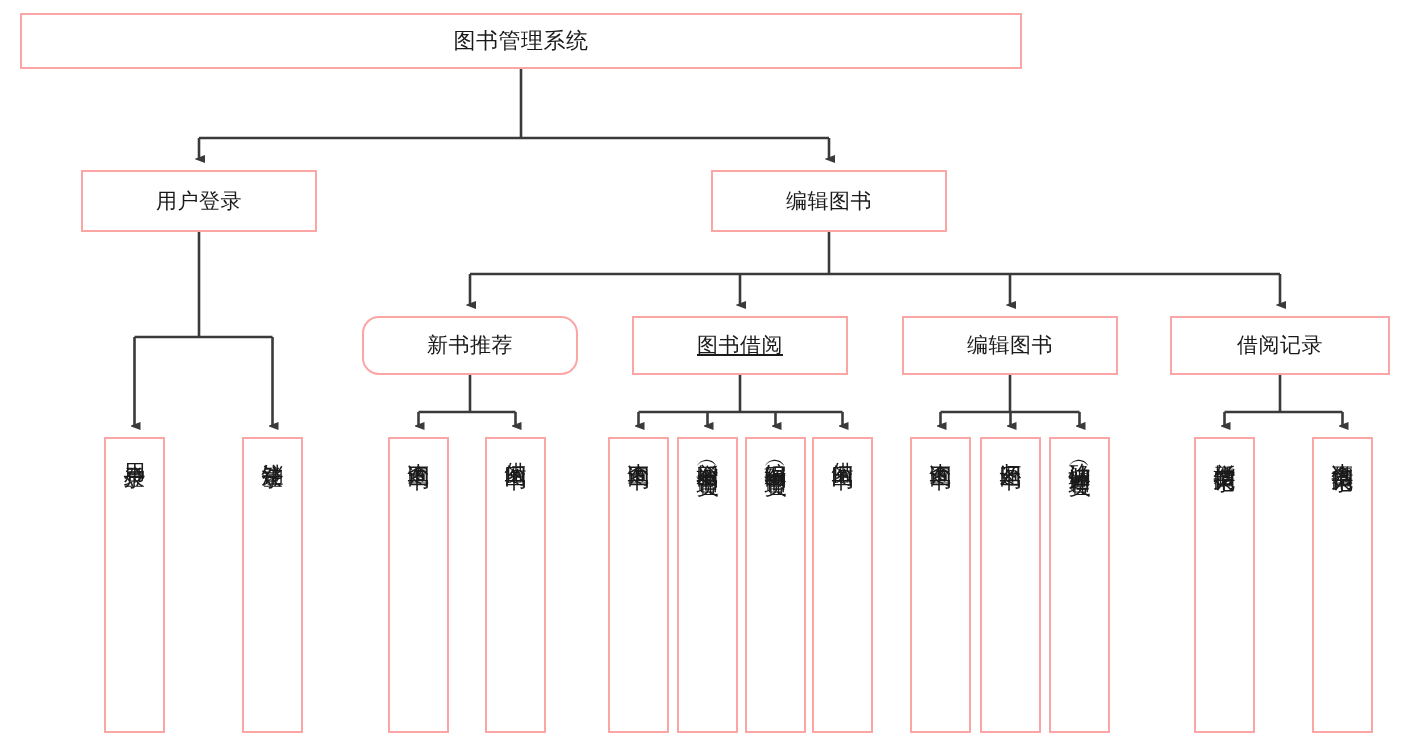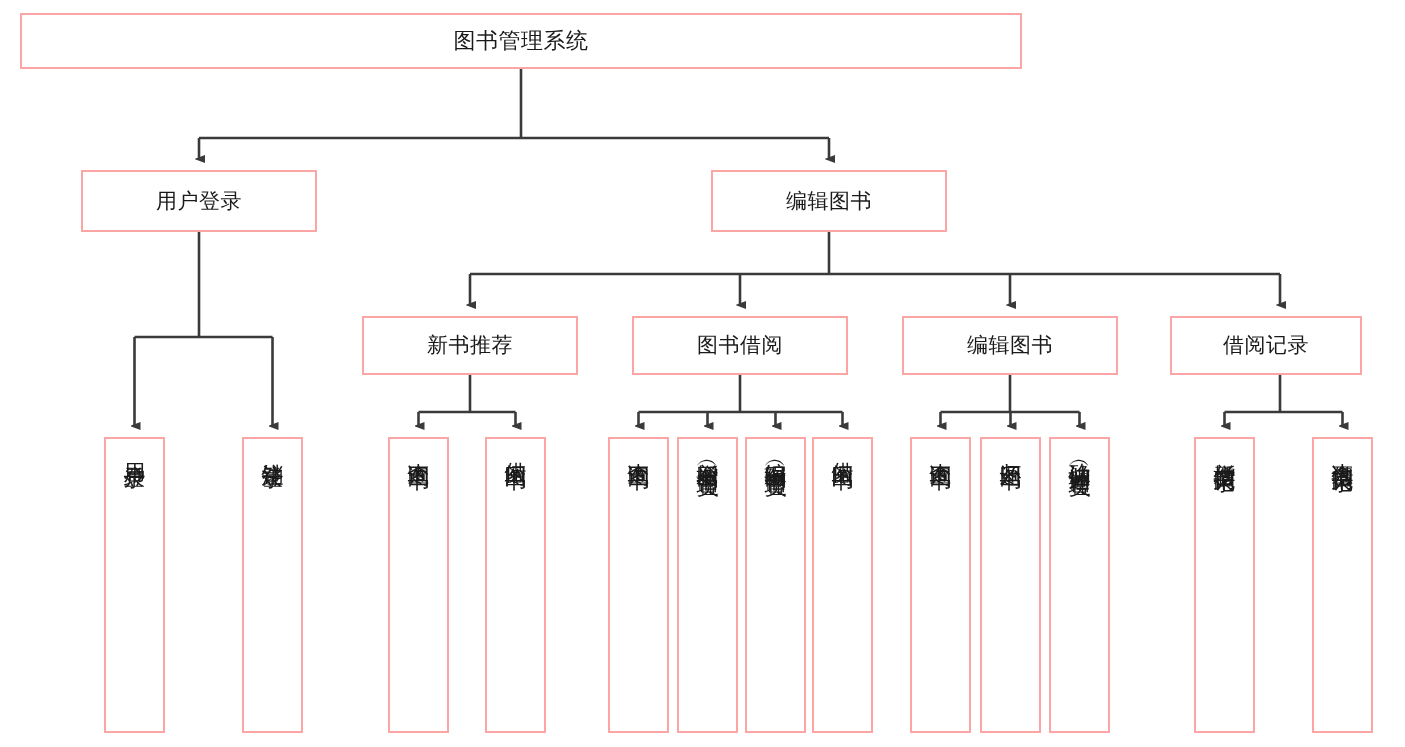--- a/index.html
+++ b/index.html
@@ -118,30 +118,30 @@
   <div id="nodes-layer">
       <div class="node root horiz" style="left: 20px; top: 13px; width: 1002px; height: 56px;">
         <span class="label">图书管理系统</span>
       </div>
       <div class="node level1 horiz" style="left: 81px; top: 170px; width: 236px; height: 62px;">
         <span class="label">用户登录</span>
       </div>
       <div class="node level1 horiz" style="left: 711px; top: 170px; width: 236px; height: 62px;">
         <span class="label">编辑图书</span>
       </div>
-      <div class="node level2 horiz" style="left: 362px; top: 316px; width: 216px; height: 59px;">
+      <div class="node level2 horiz" style="left: 362px; top: 316px; width: 216px; height: 59px; border-radius: 17px;">
         <span class="label">新书推荐</span>
       </div>
-      <div class="node level2 horiz" style="left: 632px; top: 316px; width: 216px; height: 59px;">
+      <div class="node level2 horiz" style="left: 632px; top: 316px; width: 216px; height: 59px; text-decoration: underline;">
         <span class="label">图书借阅</span>
       </div>
       <div class="node level2 horiz" style="left: 902px; top: 316px; width: 216px; height: 59px;">
         <span class="label">编辑图书</span>
       </div>
-      <div class="node level2 horiz" style="left: 1170px; top: 316px; width: 192px; height: 59px;">
+      <div class="node level2 horiz" style="left: 1170px; top: 316px; width: 220px; height: 59px;">
         <span class="label">借阅记录</span>
       </div>
       <div class="node leaf vert" style="left: 104px; top: 437px; width: 61px; height: 296px;">
         <span class="label">用户登录</span>
       </div>
       <div class="node leaf vert" style="left: 242px; top: 437px; width: 61px; height: 296px;">
         <span class="label">注销登录</span>
       </div>
       <div class="node leaf vert" style="left: 388px; top: 437px; width: 61px; height: 296px;">
         <span class="label">查询图书</span>

